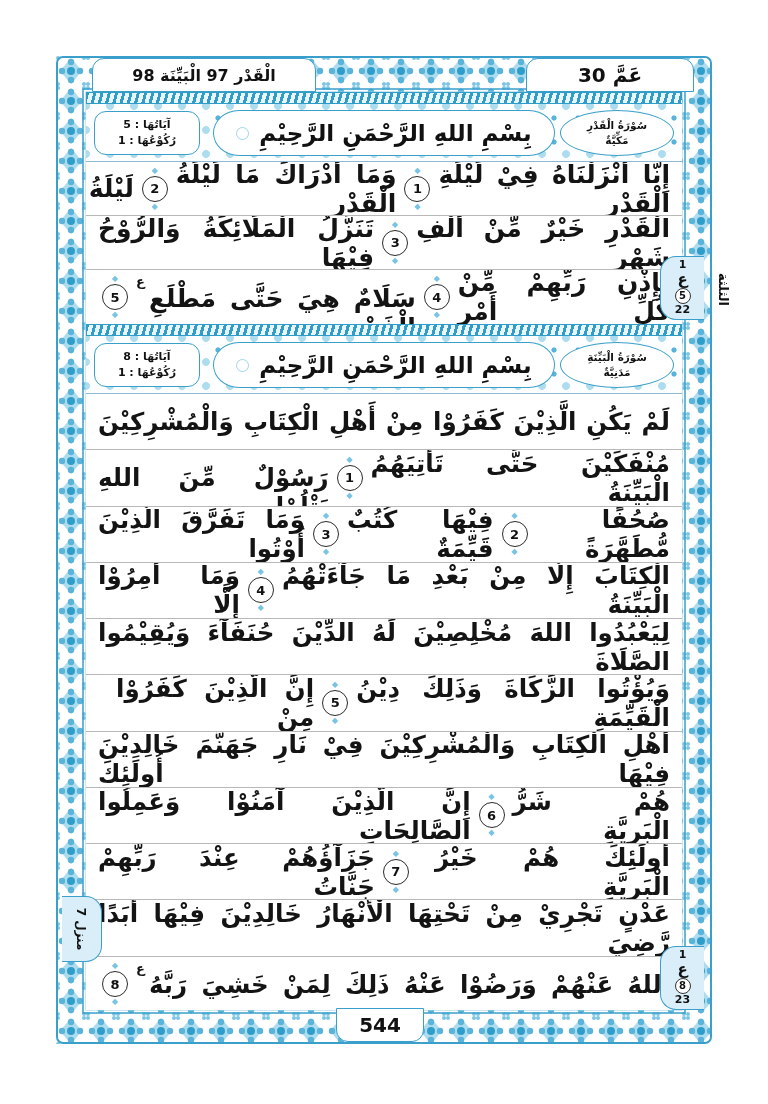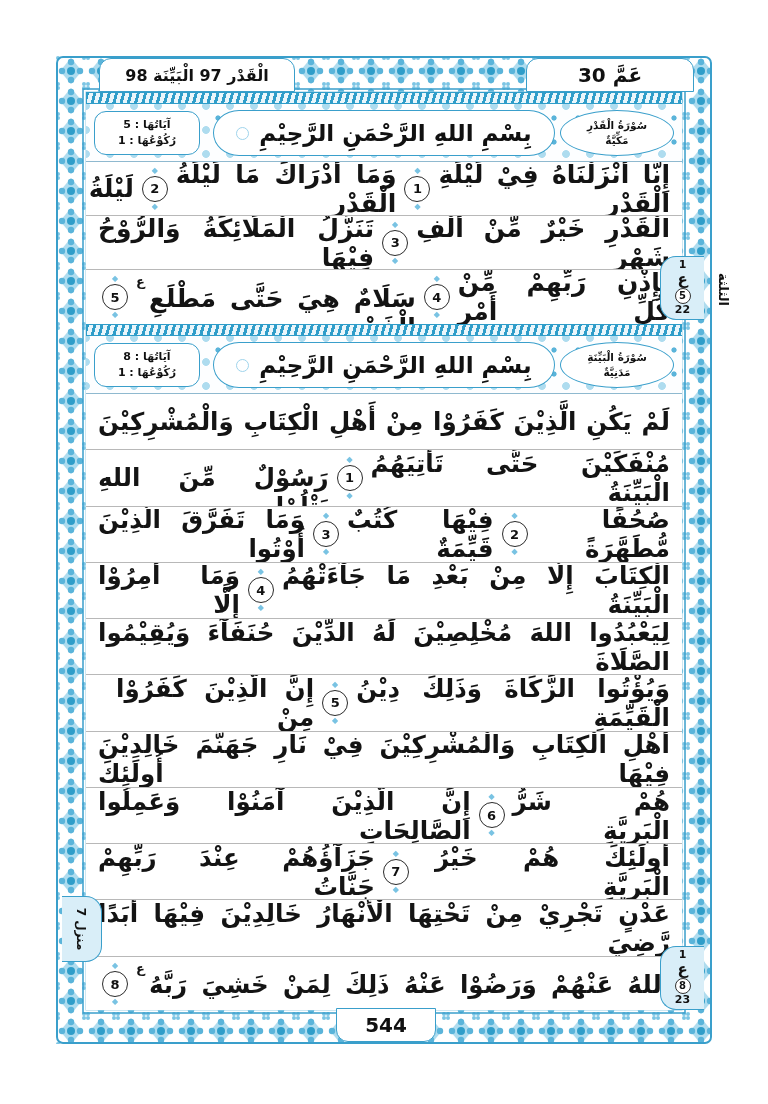--- a/index.html
+++ b/index.html
@@ -61,25 +61,25 @@
           font-size:13px; font-weight:bold; color:#111; }
   .ayah::before, .ayah::after { content:"◆"; position:absolute; left:50%;
           transform:translateX(-50%); font-size:8px; color:#79c3e3; line-height:1; }
   .ayah::before { top:-10px; } .ayah::after { bottom:-10px; }
   .ruku-ain { font-size:13px; align-self:flex-start; margin:4px 2px 0 2px; }
 
   
   .tab { position:absolute; z-index:2; background:#fff; border:1.5px solid #3a9fcb;
          display:flex; align-items:center; justify-content:center;
          font-weight:bold; color:#111; direction:rtl; }
-  .tab-top-left  { left:92px;  top:58px; width:196px; height:34px;
-                   border-radius:12px 12px 0 0; font-size:16px;margin-left:7px; }
+  .tab-top-left  { left:92px;  top:58px; width:224px; height:34px;
+                   border-radius:12px 12px 0 0; font-size:16px; }
   .tab-top-right { left:526px; top:58px; width:168px; height:34px;
                    border-radius:12px 12px 0 0; font-size:20px; }
-  .tab-bottom { left:336px; top:1008px; width:100px; height:34px;
+  .tab-bottom { left:336px; top:1008px; width:88px; height:34px;
                 border-radius:0 0 12px 12px; font-size:20px; direction:ltr; }
 
   
   .ruku-tab { position:absolute; z-index:2; left:660px; width:44px; height:64px;
               background:#d9eef8; border:1.5px solid #3a9fcb; border-right:none;
               border-radius:16px 0 0 16px; display:flex; flex-direction:column;
               align-items:center; justify-content:center; font-weight:bold; color:#111; }
   .ruku-tab-1 { top:256px; } .ruku-tab-2 { top:946px; }
   .rk-top,.rk-bottom { font-size:11px; line-height:1.15; }
   .rk-ain { font-size:15px; line-height:1.05; }

